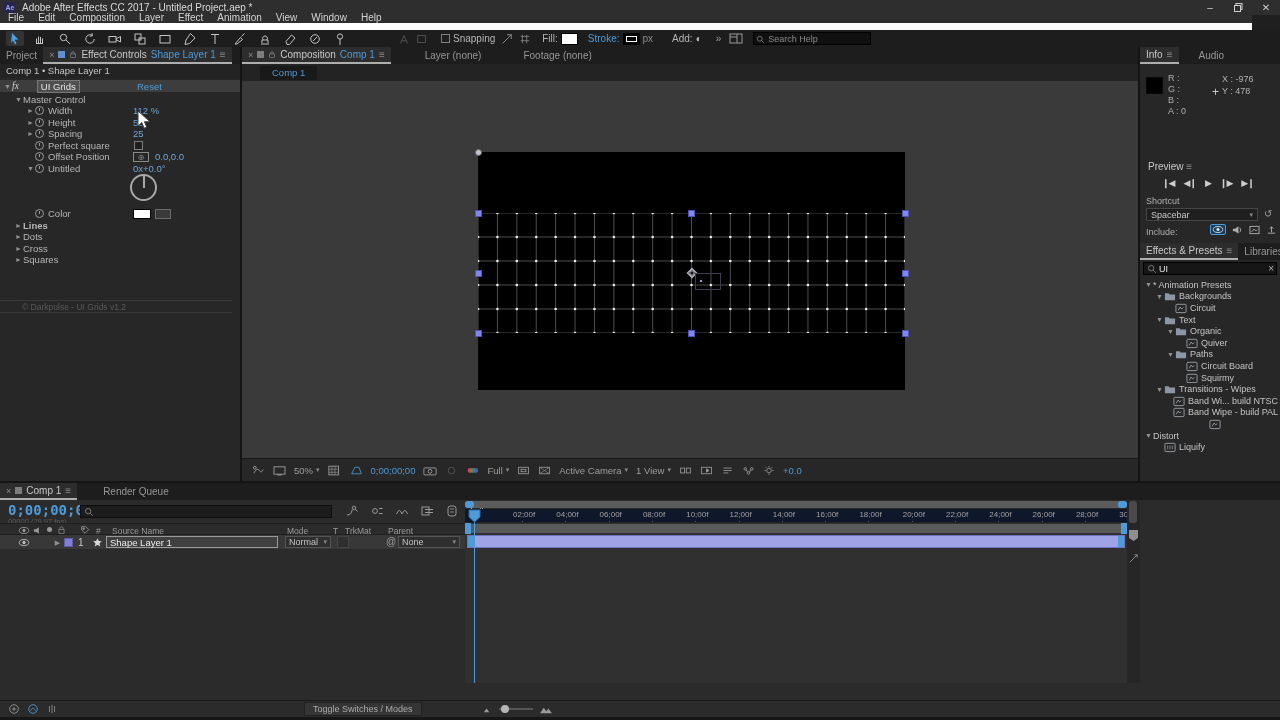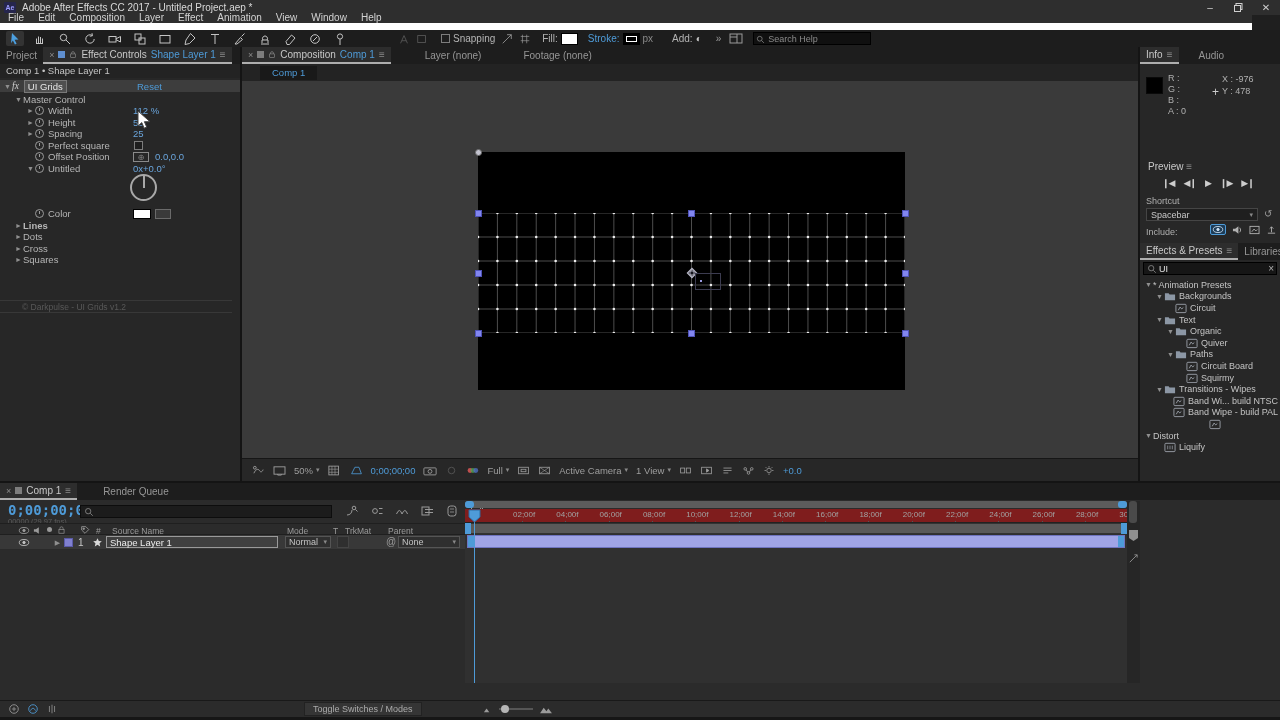--- a/index.html
+++ b/index.html
@@ -42,21 +42,21 @@
   .sq-glyph { width:7px; height:7px; background:#7d7d7d; display:inline-block; }
   
   .fxrow { position:absolute; left:0; right:0; height:12px; display:flex; align-items:center; font-size:9.5px; color:#b6b6b6; }
   .twirl { color:#8f8f8f; font-size:7px; width:9px; display:inline-block; text-align:center; }
   .stopwatch { width:9px; height:9px; border:1px solid #9a9a9a; border-radius:50%; display:inline-block; position:relative; margin-right:4px; }
   .stopwatch:before { content:""; position:absolute; left:3px; top:1px; width:1px; height:3px; background:#9a9a9a; }
   .fxval { position:absolute; left:133px; color:#6aa5dc; }
   .fxcheck { position:absolute; left:134px; width:9px; height:9px; border:1px solid #7d7d7d; background:#1e1e1e; }
   .namebox { background:#4f4f4f; border:1px solid #787878; color:#e6e6e6; padding:0 3px; margin-left:2px; }
   .reset-link { position:absolute; left:137px; color:#4e9bd8; }
-  .fx-italic { font-style:italic; color:#cfcfcf; margin-right:3px; font-family:"Liberation Serif", serif; }
+  .fx-italic { font-style:italic; color:#cfcfcf; margin-right:16px; font-family:"Liberation Serif", serif; }
   .dial { position:absolute; left:130px; width:27px; height:27px; border:2px solid #a8a8a8; border-radius:50%; }
   .dial:before { content:""; position:absolute; left:11px; top:0; width:1.5px; height:12px; background:#a8a8a8; }
   .poswidget { position:absolute; left:133px; width:16px; height:10px; border:1px solid #8a8a8a; color:#8a8a8a; font-size:8px; text-align:center; line-height:9px; }
   .posval { position:absolute; left:155px; color:#6aa5dc; }
   .colorswatch { position:absolute; left:133px; width:18px; height:10px; background:#fff; border:1px solid #000; }
   .dropper { position:absolute; left:155px; width:16px; height:10px; background:#3a3a3a; border:1px solid #6a6a6a; }
   .fx-footer { position:absolute; left:0; right:8px; height:13px; border-top:1px solid #383838; border-bottom:1px solid #383838; color:#585858; font-size:8.5px; padding:1px 0 0 22px; }
   
   #viewer { background:#3a3a3a; }
   .handle { position:absolute; width:7px; height:7px; background:#8286ef; border:1px solid #4f53b8; }
@@ -1037,21 +1037,21 @@
       <svg width="14" height="14" viewBox="0 0 14 14" fill="none" stroke="#9a9a9a">
           <rect x="1.5" y="1.5" width="11" height="11"></rect>
           <path d="M3 10l3-4 2.5 2 3-5"></path>
         </svg>
     </div>
 
     <div class="abs" style="left:465px;top:18px;width:662px;height:7px;background:#5c5c5c;border-radius:3px">
       <span class="abs" style="left:0;top:0;width:9px;height:7px;background:#4e9bd8;border-radius:3px"></span>
       <span class="abs" style="right:0;top:0;width:9px;height:7px;background:#4e9bd8;border-radius:3px"></span>
     </div>
-    <div id="tl-ruler" class="abs" style="left:465px;top:26px;width:662px;height:14px;background:#7f1d1d;border-bottom:1px solid #222;overflow:hidden">
+    <div id="tl-ruler" class="abs" style="left:465px;top:26px;width:662px;height:14px;background:#0f172a;border-bottom:1px solid #222;overflow:hidden">
         <span class="ruler-label" style="left: 48px;">02;00f</span>
         <span class="tickline" style="left: 57px;"></span>
         <span class="ruler-label" style="left: 91.3px;">04;00f</span>
         <span class="tickline" style="left: 100.3px;"></span>
         <span class="ruler-label" style="left: 134.6px;">06;00f</span>
         <span class="tickline" style="left: 143.6px;"></span>
         <span class="ruler-label" style="left: 177.9px;">08;00f</span>
         <span class="tickline" style="left: 186.9px;"></span>
         <span class="ruler-label" style="left: 221.2px;">10;00f</span>
         <span class="tickline" style="left: 230.2px;"></span>

